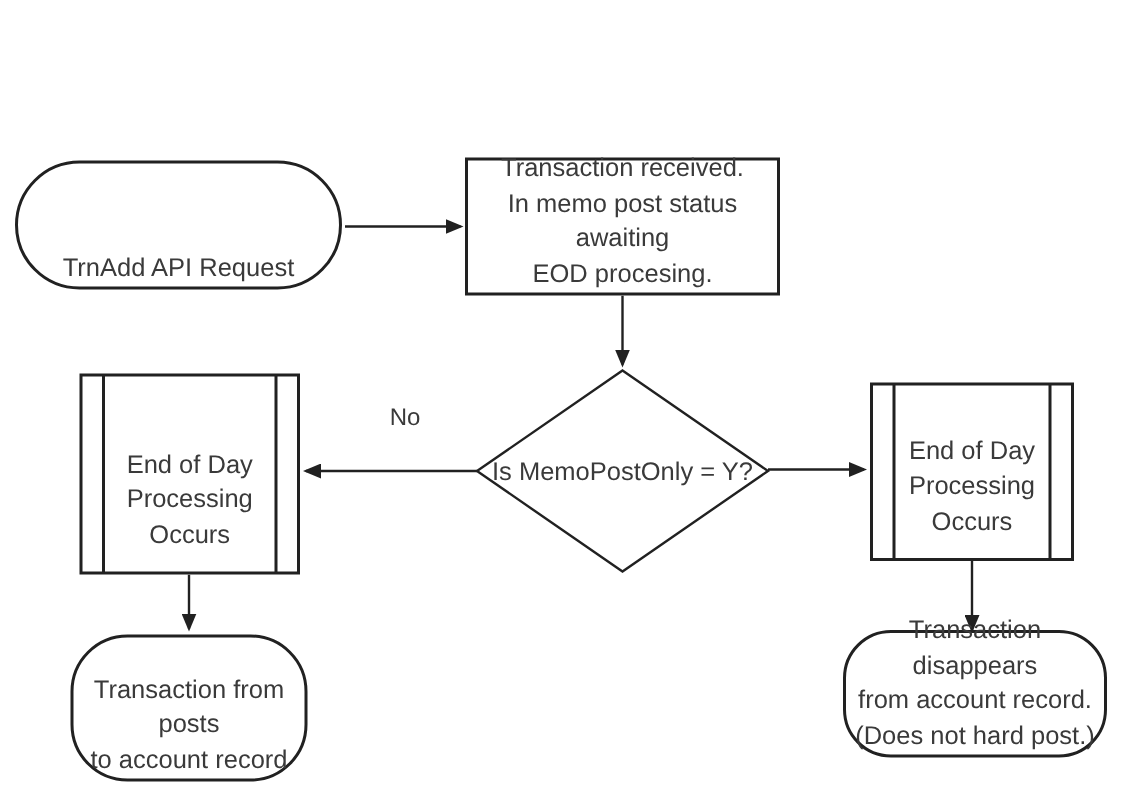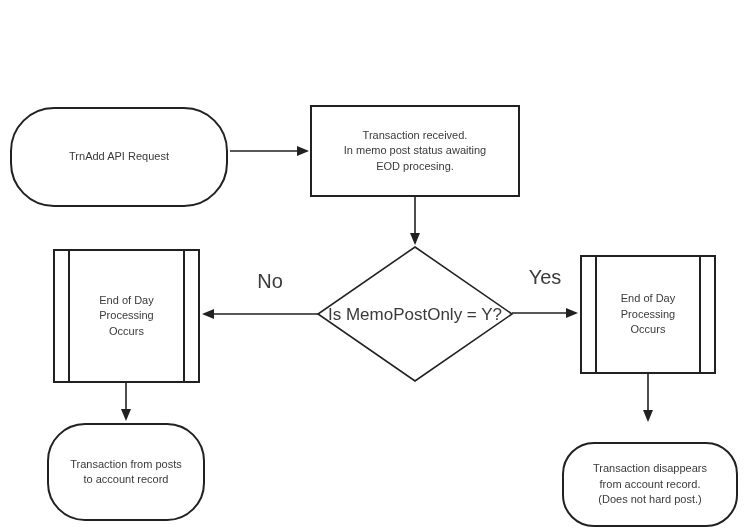--- a/index.html
+++ b/index.html
@@ -14,46 +14,46 @@
     background:var(--background);
     font-family:"Liberation Sans","DejaVu Sans",sans-serif;
     overflow:hidden;
   }
   .overlay{position:absolute;left:0;top:0;z-index:1;}
   .edge{stroke:var(--stroke);stroke-width:1.6;fill:none;}
   .diamond{fill:var(--background);stroke:var(--stroke);stroke-width:1.6;}
   .node{
     position:absolute;z-index:2;box-sizing:border-box;
     border:2px solid var(--stroke);background:var(--background);
-    display:flex;align-items:center;justify-content:center;
+    display:flex;align-items:flex-end;justify-content:center;
     text-align:center;color:var(--text);
-    font-size:11px;line-height:1.4;white-space:pre-line;
+    font-size:17px;line-height:1.4;white-space:pre-line;
   }
   .terminator-full{border-radius:44px;}
   .terminator-big{border-radius:38px;}
   .terminator-med{border-radius:32px;}
-  .predef{padding:0 18px;}
+  .predef{padding:12px 18px;}
   .predef .bar{
     position:absolute;top:-1px;bottom:-1px;width:2px;
     background:var(--stroke);
   }
   .predef .bar.l{left:13px;}
   .predef .bar.r{right:13px;}
   .floating-text{
     position:absolute;z-index:3;color:var(--text);
     text-align:center;white-space:pre-line;
   }
   .title{
     left:55px;top:10px;width:245px;
     font-size:17px;font-weight:bold;line-height:1.65;color:#2b2b2b;
   }
   .decision-label{
     left:325px;top:305px;width:180px;font-size:17px;
   }
-  .edge-label{font-size:20px;width:70px;}
+  .edge-label{font-size:16px;width:70px;}
   .edge-label.no{left:235px;top:270px;}
   .edge-label.yes{left:510px;top:266px;}
 </style>
 </head>
 <body>
 
 <div class="canvas">
 
   <svg class="overlay" width="749" height="529" viewBox="0 0 749 529">
     <defs>
@@ -66,21 +66,21 @@
     <path class="edge" d="M415,197 L415,243" marker-end="url(#arrow)"></path>
     <path class="edge" d="M318,314 L204,314" marker-end="url(#arrow)"></path>
     <path class="edge" d="M512,313 L576,313" marker-end="url(#arrow)"></path>
     <path class="edge" d="M126,383 L126,419" marker-end="url(#arrow)"></path>
     <path class="edge" d="M648,374 L648,420" marker-end="url(#arrow)"></path>
 
     <polygon class="diamond" points="415,247 512,314 415,381 318,314"></polygon>
   </svg>
 
 
-  <div class="node terminator-full" style="left:10px;top:107px;width:218px;height:100px;">
+  <div class="node terminator-full" style="left:10px;top:107px;width:218px;height:86px;">
     <span>TrnAdd API Request</span>
   </div>
 
   <div class="node" style="left:310px;top:105px;width:210px;height:92px;">
     <span>Transaction received.
 In memo post status awaiting
 EOD procesing.</span>
   </div>
 
   <div class="floating-text decision-label">Is MemoPostOnly = Y?</div>
@@ -99,22 +99,21 @@
     <span>End of Day
 Processing
 Occurs</span>
   </div>
 
   <div class="node terminator-big" style="left:47px;top:423px;width:158px;height:98px;">
     <span>Transaction from posts
 to account record</span>
   </div>
 
-  <div class="node terminator-med" style="left:562px;top:442px;width:176px;height:85px;">
+  <div class="node terminator-med" style="left:562px;top:420px;width:176px;height:85px;">
     <span>Transaction disappears
 from account record.
 (Does not hard post.)</span>
   </div>
 
   <div class="floating-text edge-label no">No</div>
-  <div class="floating-text edge-label yes">Yes</div>
 
 </div>
 
 </body></html>

